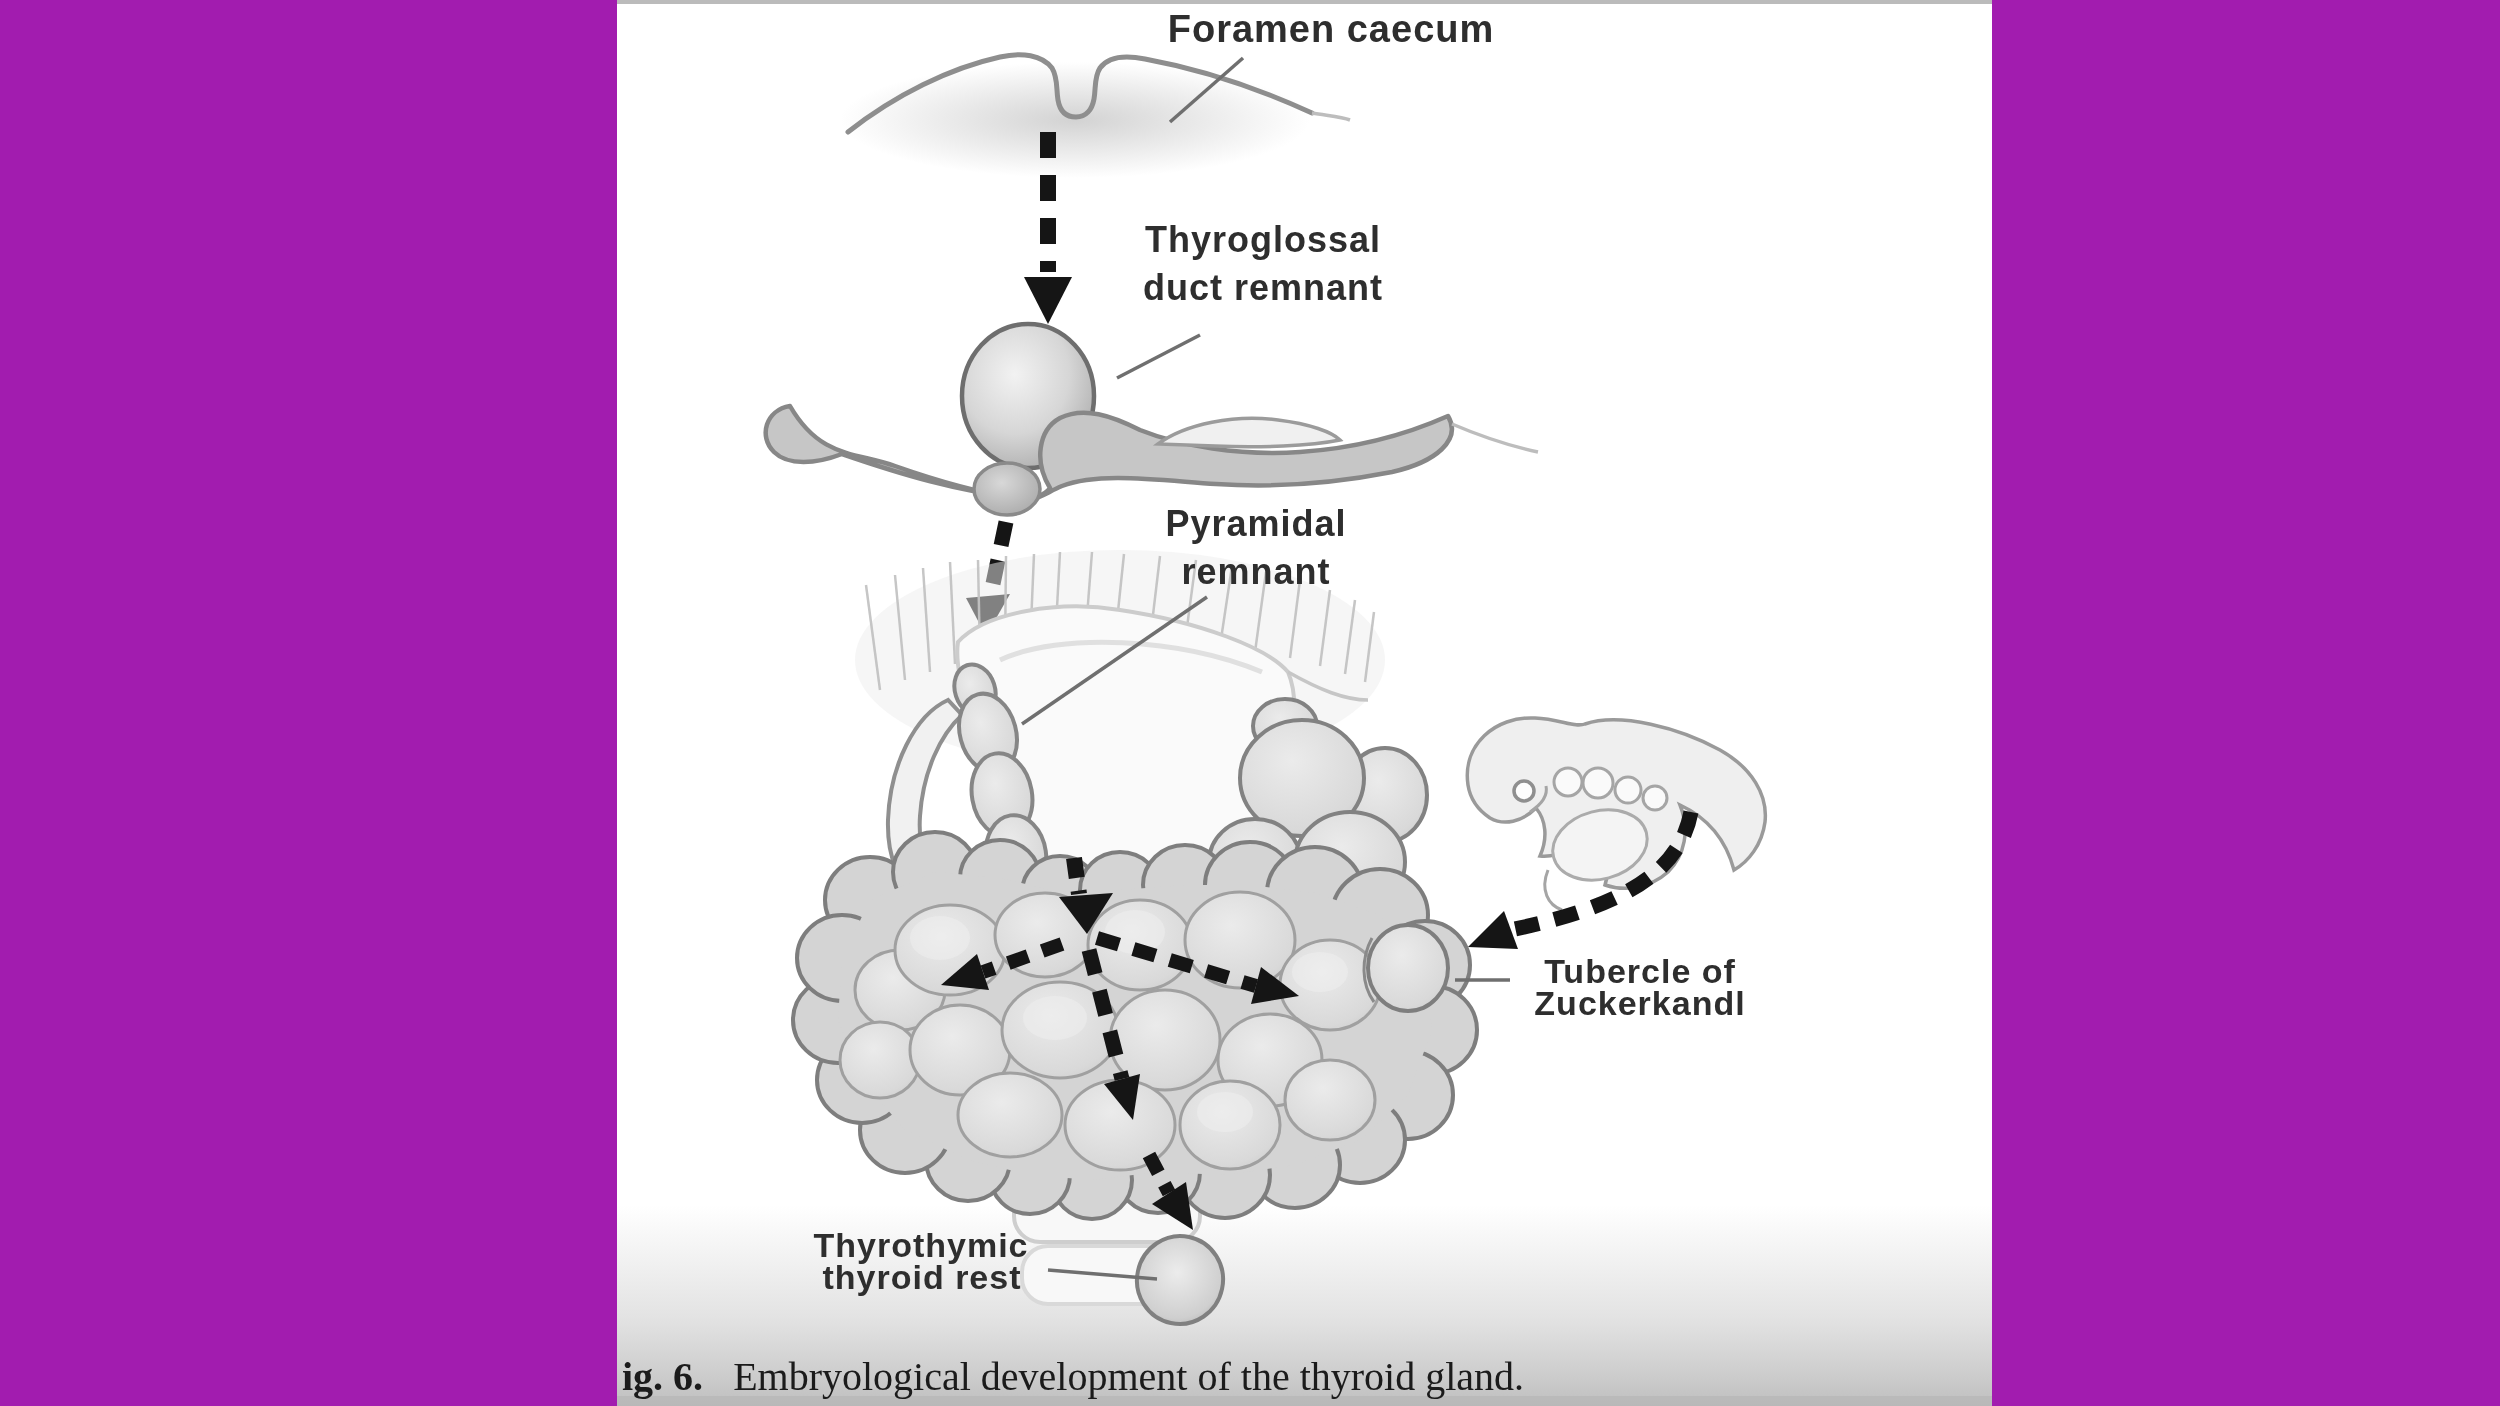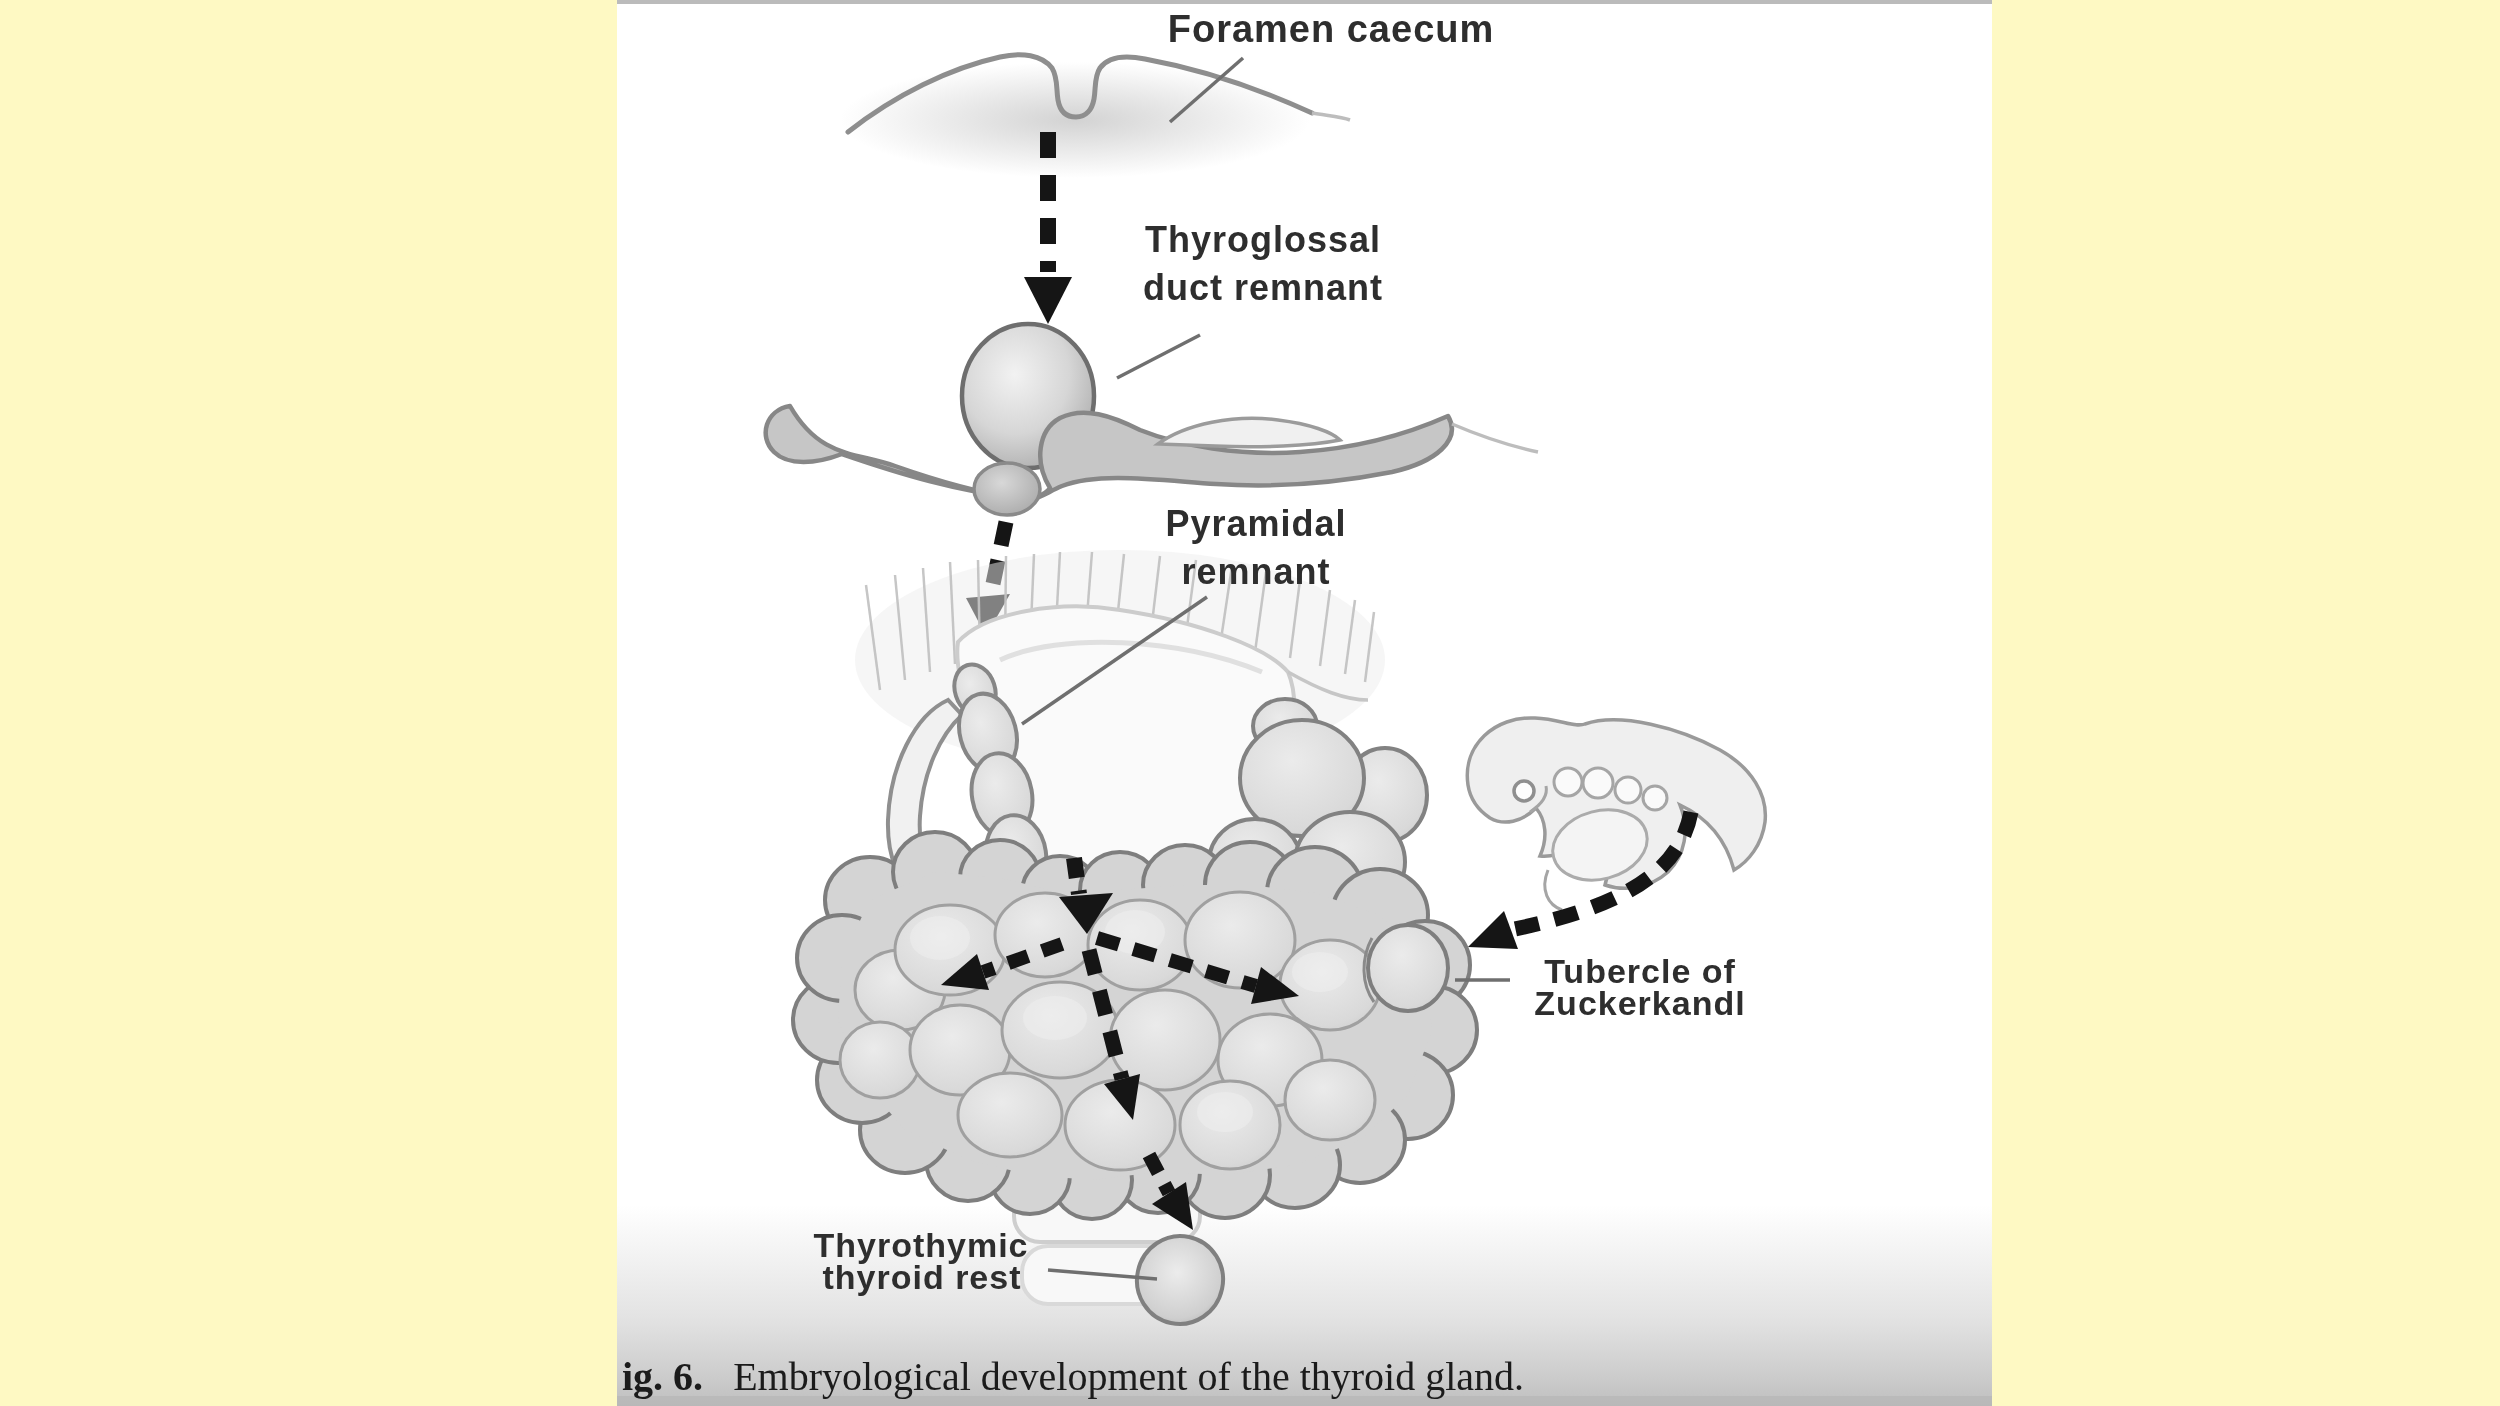--- a/index.html
+++ b/index.html
@@ -1,16 +1,16 @@
 <!DOCTYPE html>
 <html><head>
 <meta charset="utf-8">
 <style>
   html,body{margin:0;padding:0;background:#ffffff;}
-  .page{position:relative;width:2500px;height:1406px;background:#fef9c3;overflow:hidden;}
+  .page{position:relative;width:2500px;height:1406px;background:#a21caf;overflow:hidden;}
   svg{display:block;}
   text{font-family:"Liberation Sans","DejaVu Sans",sans-serif;}
   .lbl{fill:#2e2e2e;font-weight:600;letter-spacing:1px;}
   .cap{font-family:"Liberation Serif","DejaVu Serif",serif;fill:#1b1b1b;}
 </style>
 </head>
 <body>
 
 <div class="page">
 <svg width="2500" height="1406" viewBox="0 0 2500 1406">

